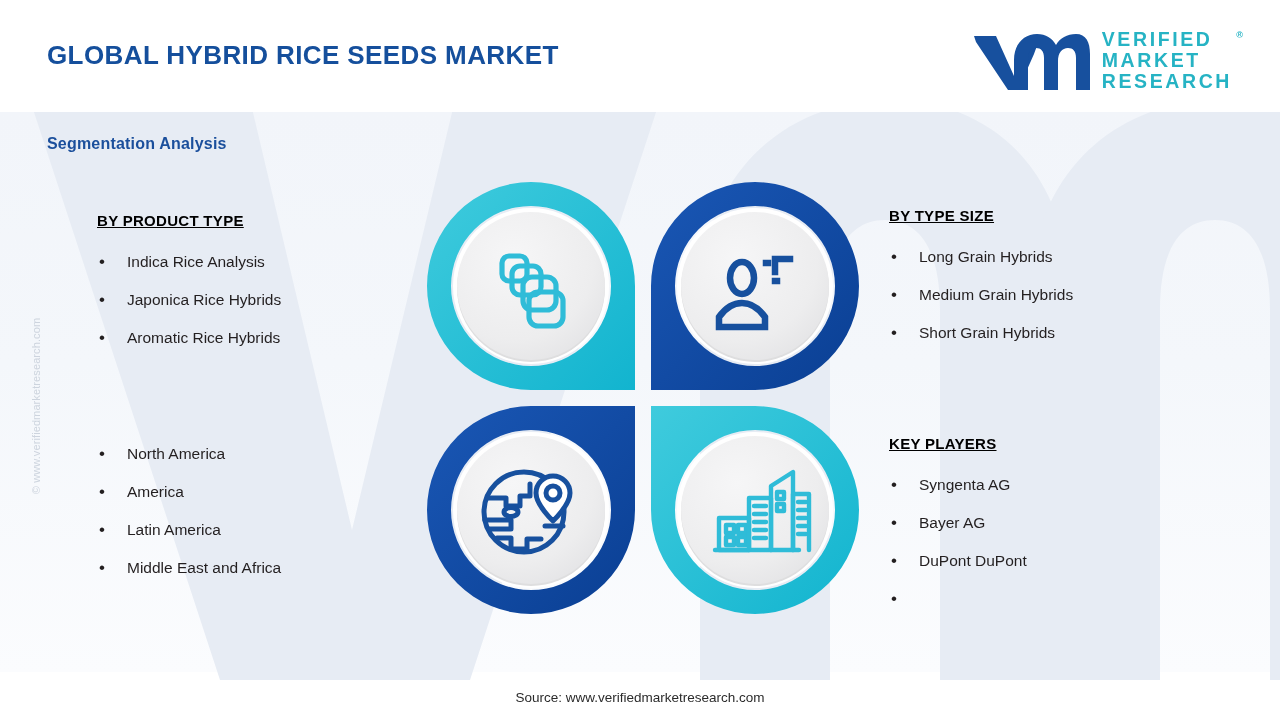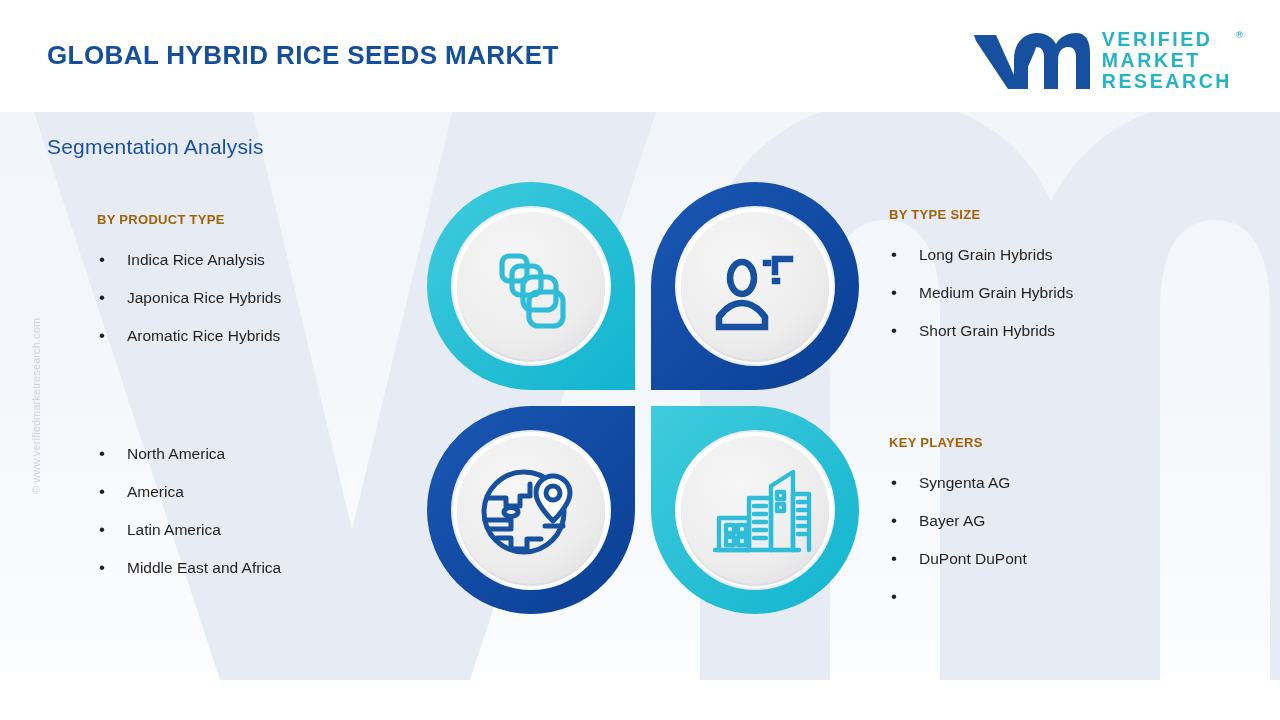--- a/index.html
+++ b/index.html
@@ -57,20 +57,21 @@
     color: #154f9c;
     white-space: nowrap;
   }
 
   
   .logo {
     position: absolute;
     right: 48px;
     top: 29px;
     display: flex;
+    align-items: center;
     gap: 12px;
   }
   .logo-mark { display: block; }
   .logo-text {
     position: relative;
     color: #26b3c4;
     font-size: 19.5px;
     font-weight: bold;
     letter-spacing: 2.6px;
     line-height: 21px;
@@ -83,22 +84,22 @@
     font-size: 9px;
     letter-spacing: 0;
     font-weight: bold;
   }
 
   
   .subtitle {
     position: absolute;
     left: 47px;
     top: 135px;
-    font-size: 21px;
-    font-weight: normal;
+    font-size: 16px;
+    font-weight: bold;
     color: #1b4f9c;
     letter-spacing: 0.2px;
     text-align: right;
   }
 
   
   .vwm {
     position: absolute;
     left: -84px;
     top: 400px;
@@ -108,26 +109,27 @@
     font-size: 11px;
     color: #cdd4de;
     letter-spacing: 0.1px;
     white-space: nowrap;
     text-align: center;
   }
 
   
   .block { position: absolute; }
   .block-head {
-    font-size: 13px;
-    font-weight: bold;
-    color: #a16207;
+    font-size: 15px;
+    font-weight: bold;
+    color: #000000;
     letter-spacing: 0.3px;
     margin-bottom: 14px;
     white-space: nowrap;
+    text-decoration: underline;
   }
   .block ul {
     list-style: none;
     margin: 0;
     padding: 0;
   }
   .block li {
     position: relative;
     font-size: 15.5px;
     color: #231f20;
@@ -378,14 +380,15 @@
           <rect x="124" y="84" width="7" height="7"></rect>
           <rect x="124" y="96" width="7" height="7"></rect>
 
           <path d="M140 142 V86 h16 v56"></path>
           <path d="M145 94 h8 M145 102 h8 M145 110 h8 M145 118 h8 M145 126 h8"></path>
         </g>
       </g>
     </svg>
   </div>
 
+  <div class="footer">Source: www.verifiedmarketresearch.com</div>
 
 </div>
 
 </body></html>

